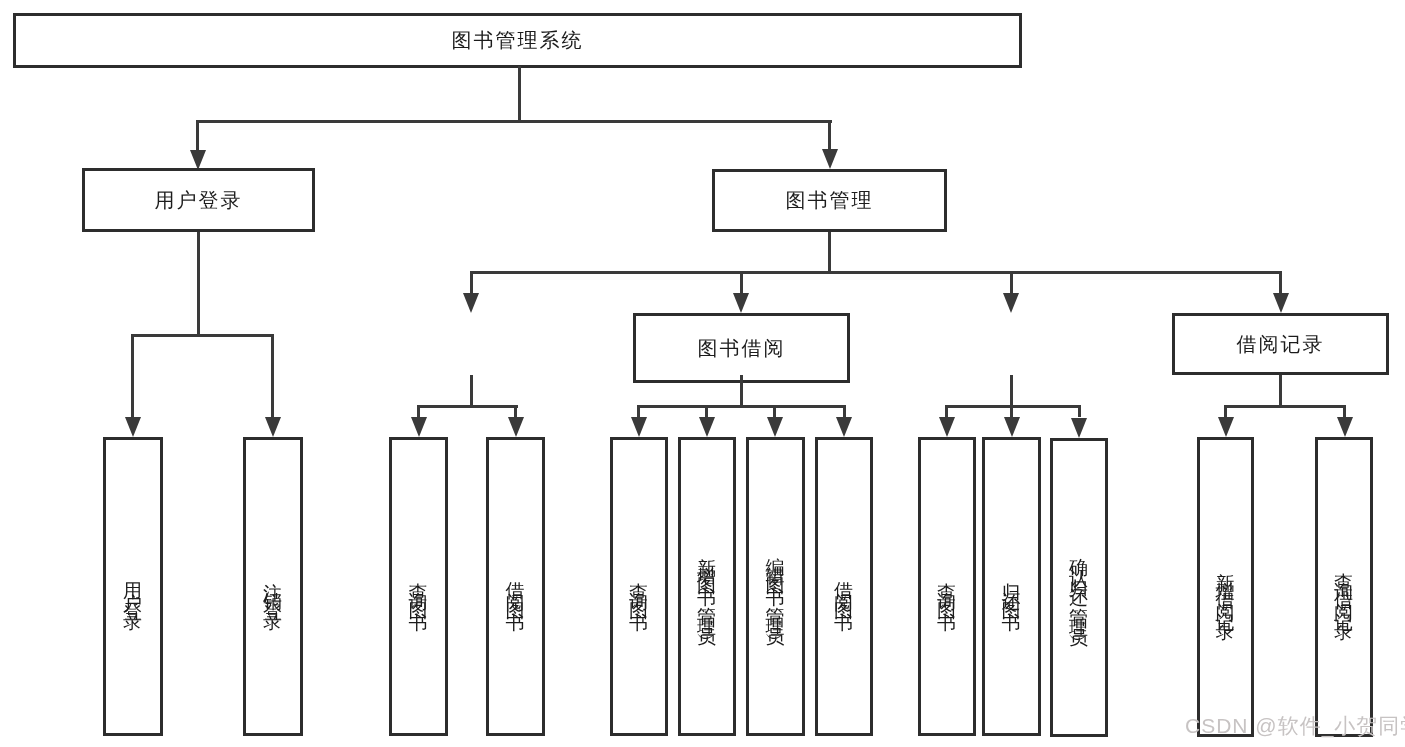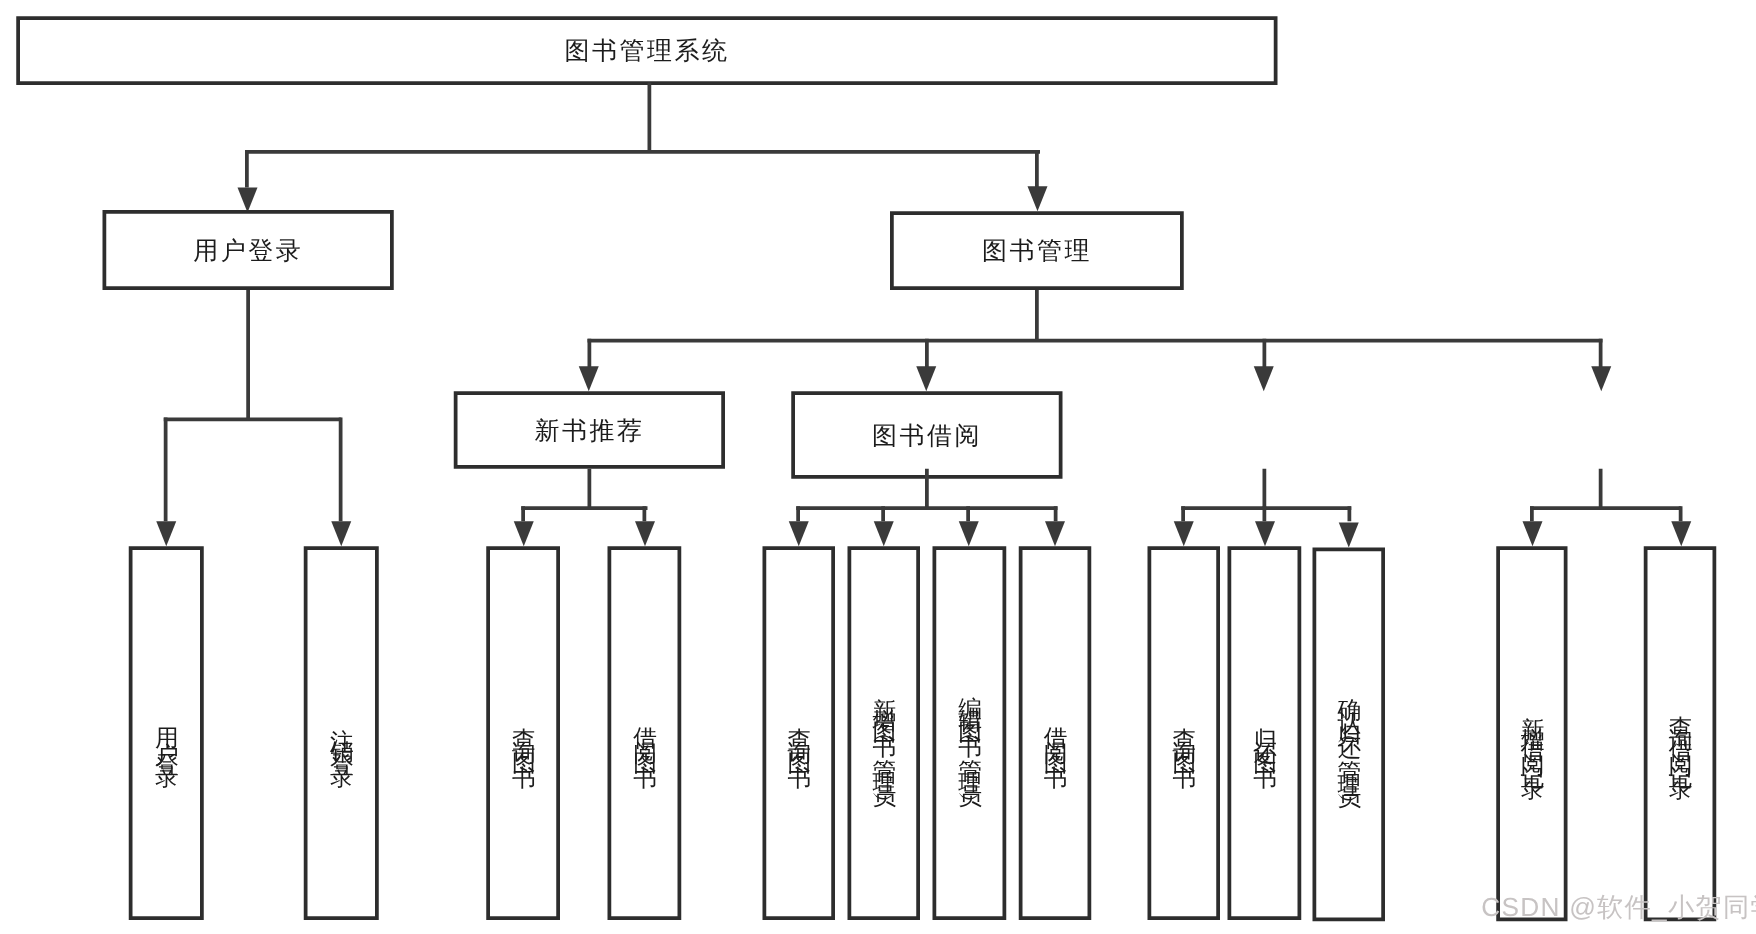--- a/index.html
+++ b/index.html
@@ -108,25 +108,25 @@
   <div class="hl" style="left:470px; top:271px; width:812px;"></div>
   <div class="vl" style="left:470px; top:271px; height:23px;"></div>
   <div class="arrow" style="left:463px; top:293px;"></div>
   <div class="vl" style="left:740px; top:271px; height:23px;"></div>
   <div class="arrow" style="left:733px; top:293px;"></div>
   <div class="vl" style="left:1010px; top:271px; height:23px;"></div>
   <div class="arrow" style="left:1003px; top:293px;"></div>
   <div class="vl" style="left:1279px; top:271px; height:23px;"></div>
   <div class="arrow" style="left:1273px; top:293px;"></div>
 
-  <div class="node" style="left:363px; top:313px; width:217px; height:62px;">
-    <span>新书推荐</span>
-  </div>
   <div class="node" style="left:633px; top:313px; width:217px; height:70px;">
     <span>图书借阅</span>
+  </div>
+  <div class="node" style="left:1172px; top:313px; width:217px; height:62px;">
+    <span>借阅记录</span>
   </div>
 
   <div class="vl" style="left:470px; top:375px; height:32px;"></div>
   <div class="hl" style="left:417px; top:405px; width:101px;"></div>
   <div class="vl" style="left:417px; top:405px; height:12px;"></div>
   <div class="arrow" style="left:411px; top:417px;"></div>
   <div class="vl" style="left:514px; top:405px; height:12px;"></div>
   <div class="arrow" style="left:508px; top:417px;"></div>
 
   <div class="vl" style="left:740px; top:375px; height:32px;"></div>

